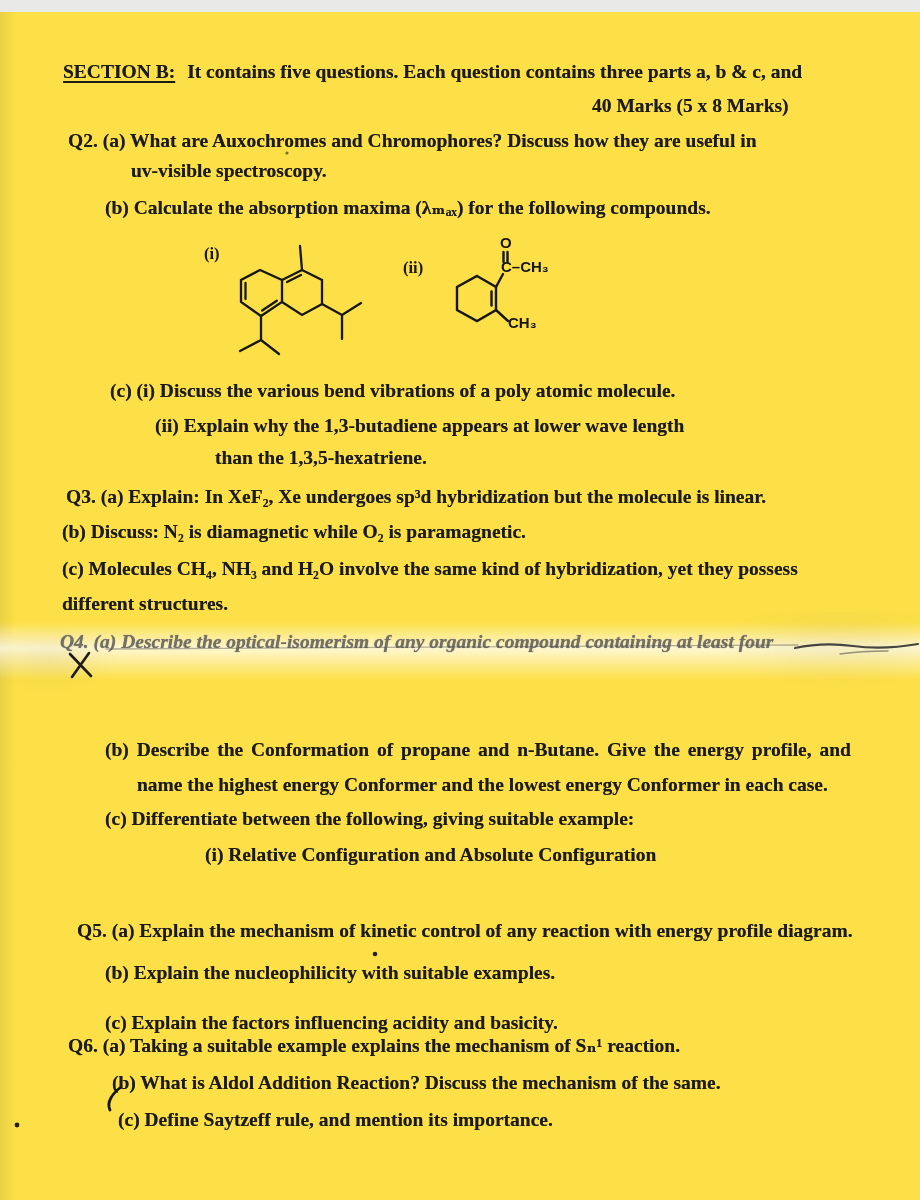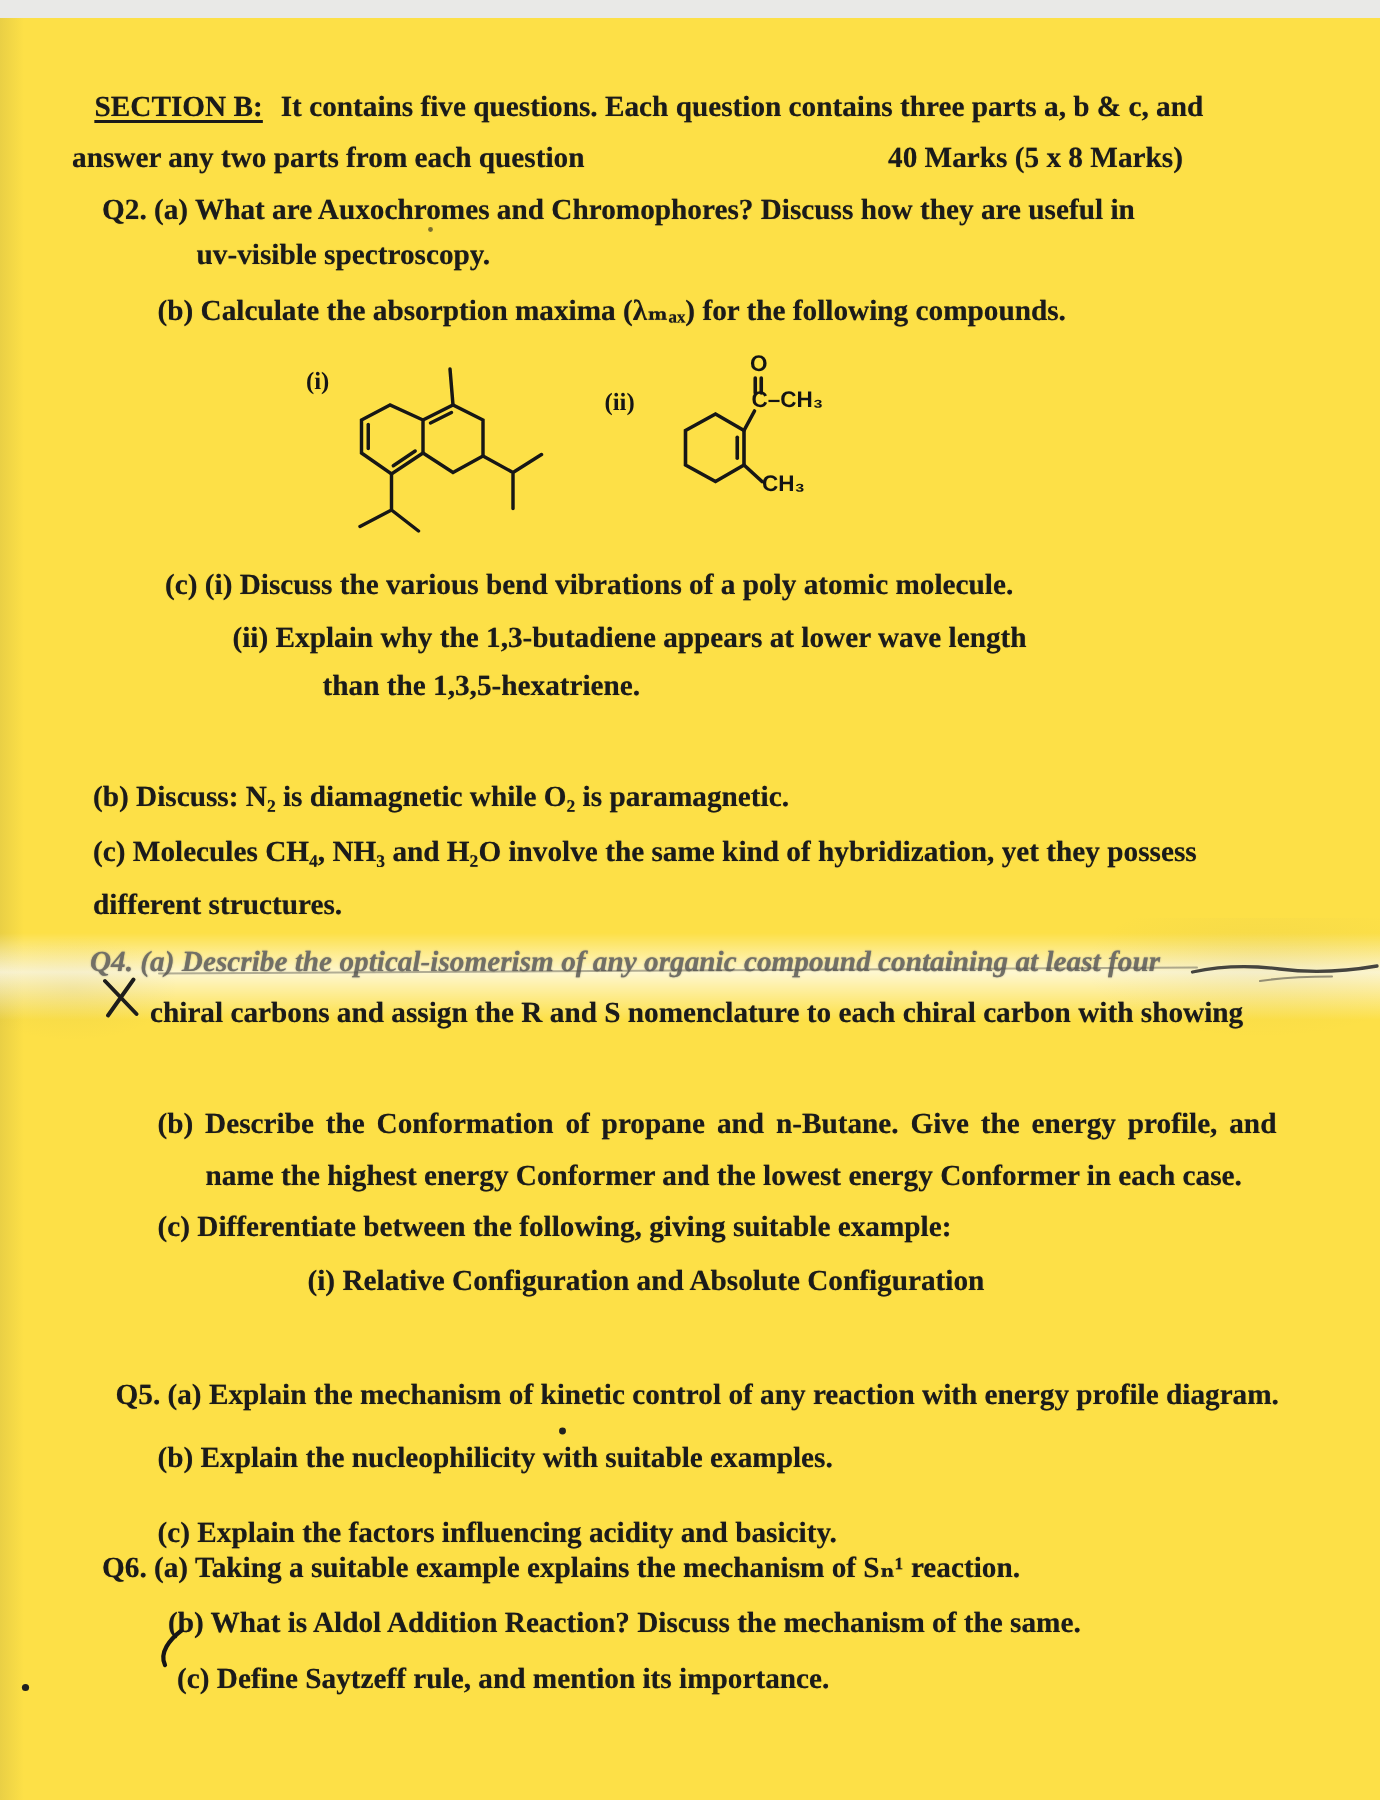--- a/index.html
+++ b/index.html
@@ -39,21 +39,20 @@
 <div class="page">
 
   <div class="abs edgeL noptr"></div>
   <div class="abs band noptr"></div>
   <div class="abs blotch1 noptr"></div>
   <div class="abs blotch2 noptr"></div>
 
   <div class="ln" style="left:63px;top:49px">
     <span class="u">SECTION B:</span><span class="gap">It contains five questions. Each question contains three parts a, b &amp; c, and</span>
   </div>
-  <div class="ln" style="left:48px;top:83px">answer any two parts from each question</div>
   <div class="ln" style="left:592px;top:83px">40 Marks (5 x 8 Marks)</div>
 
   <div class="ln" style="left:68px;top:118px">Q2. (a) What are Auxochromes and Chromophores? Discuss how they are useful in</div>
   <div class="ln" style="left:131px;top:148px">uv-visible spectroscopy.</div>
   <div class="ln" style="left:105px;top:185px">(b) Calculate the absorption maxima (λₘₐₓ) for the following compounds.</div>
 
   <div class="figlabel" style="left:204px;top:232px">(i)</div>
   <svg class="abs noptr" style="left:225px;top:225px" width="150" height="125" viewBox="0 0 150 125">
     <g stroke="#171716" stroke-width="2.3" stroke-linecap="round" fill="none">
       <path d="M35,33 L16,43 L16,65 L36,79 L57,65 L57,43 Z"></path>
@@ -78,26 +77,26 @@
     </g>
   </svg>
   <div class="chem" style="left:500px;top:222px">O</div>
   <div class="chem" style="left:501px;top:246px">C–CH₃</div>
   <div class="chem" style="left:508px;top:302px">CH₃</div>
 
   <div class="ln" style="left:110px;top:368px">(c) (i) Discuss the various bend vibrations of a poly atomic molecule.</div>
   <div class="ln" style="left:155px;top:403px">(ii) Explain why the 1,3-butadiene appears at lower wave length</div>
   <div class="ln" style="left:215px;top:435px">than the 1,3,5-hexatriene.</div>
 
+  <div class="ln" style="left:66px;top:474px">Q3. (a) Explain: In XeF₂, Xe undergoes sp³d hybridization but the molecule is linear.</div>
   <div class="ln" style="left:62px;top:509px">(b) Discuss: N₂ is diamagnetic while O₂ is paramagnetic.</div>
   <div class="ln" style="left:62px;top:546px">(c) Molecules CH₄, NH₃ and H₂O involve the same kind of hybridization, yet they possess</div>
   <div class="ln" style="left:62px;top:581px">different structures.</div>
 
   <div class="ln faded" style="left:60px;top:619px">Q4. (a) Describe the optical-isomerism of any organic compound containing at least four</div>
-  <div class="ln" style="left:100px;top:653px">chiral carbons and assign the R and S nomenclature to each chiral carbon with showing</div>
   <div class="ln" style="left:105px;top:727px;word-spacing:3px">(b) Describe the Conformation of propane and n-Butane. Give the energy profile, and</div>
   <div class="ln" style="left:137px;top:762px">name the highest energy Conformer and the lowest energy Conformer in each case.</div>
   <div class="ln" style="left:105px;top:796px">(c) Differentiate between the following, giving suitable example:</div>
   <div class="ln" style="left:205px;top:832px">(i) Relative Configuration and Absolute Configuration</div>
 
   <div class="ln" style="left:77px;top:908px">Q5. (a) Explain the mechanism of kinetic control of any reaction with energy profile diagram.</div>
   <div class="ln" style="left:105px;top:950px">(b) Explain the nucleophilicity with suitable examples.</div>
   <div class="ln" style="left:105px;top:1000px">(c) Explain the factors influencing acidity and basicity.</div>
 
   <div class="ln" style="left:68px;top:1023px">Q6. (a) Taking a suitable example explains the mechanism of Sₙ¹ reaction.</div>

